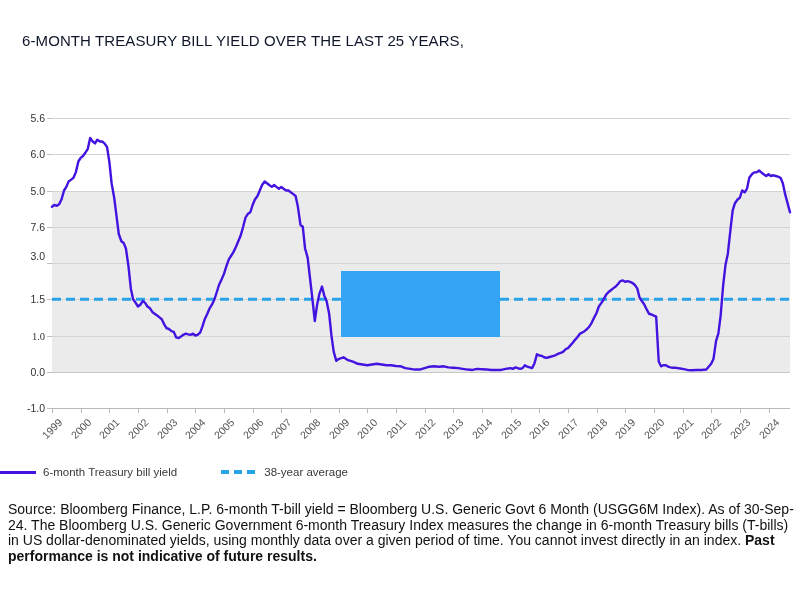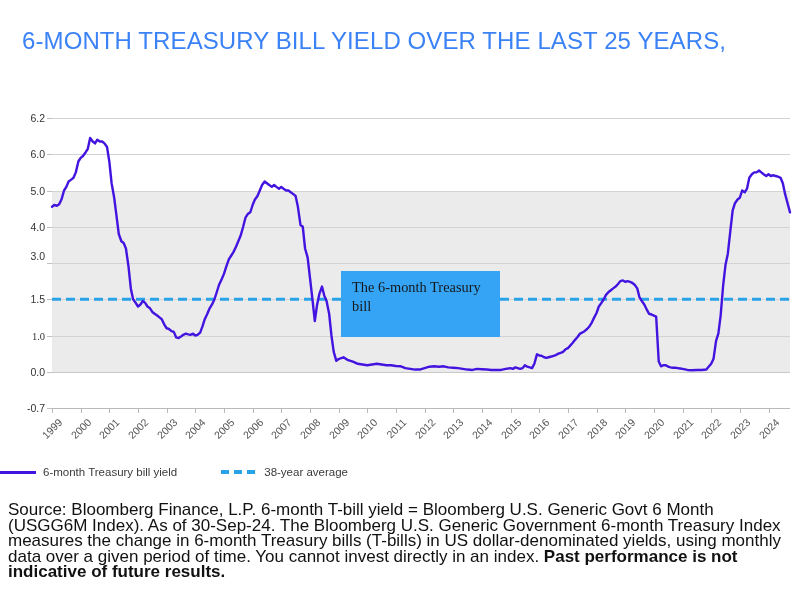--- a/index.html
+++ b/index.html
@@ -20,24 +20,24 @@
   }
 
   
   .title-block {
     position: absolute;
     left: 22px;
     top: 28px;
     width: 720px;
   }
   .title-line {
-    font-size: 24px;
+    font-size: 15px;
     letter-spacing: 0.1px;
     line-height: 25px;
-    color: #3b82f6;
+    color: #0f172a;
     font-weight: 400;
     white-space: nowrap;
   }
 
   
   .chart-area {
     position: absolute;
     left: 0;
     top: 100px;
     width: 800px;
@@ -163,21 +163,21 @@
     font-size: 11.5px;
     color: #3a3a3a;
   }
 
   
   .footnote {
     position: absolute;
     left: 8px;
     top: 502px;
     width: 786px;
-    font-size: 17px;
+    font-size: 14px;
     line-height: 15.6px;
     color: #111;
   }
   .footnote b {
     font-weight: 700;
   }
 </style>
 </head>
 <body>
 
@@ -199,37 +199,37 @@
         <div class="gridline" style="top: 145px;"></div>
         <div class="gridline" style="top: 181.25px;"></div>
         <div class="gridline" style="top: 217.5px;"></div>
         <div class="gridline axis0" style="top: 253.75px;"></div>
         <div class="gridline" style="top: 290px;"></div>
         <svg id="series-svg" width="738" height="290" viewBox="0 0 738 290" preserveAspectRatio="none" style="position:absolute;left:0;top:0;overflow:visible;">
           <line x1="0" x2="738" y1="181.25" y2="181.25" stroke="#29a3e8" stroke-width="3" stroke-dasharray="9 5"></line>
           <path d="M0.00 88.81 L2.29 87.00 L4.87 87.72 L7.17 86.28 L9.46 81.56 L12.04 72.50 L14.33 68.88 L16.62 63.44 L19.20 61.63 L21.50 59.81 L23.79 54.38 L26.37 43.50 L28.66 39.88 L30.95 38.06 L33.53 34.44 L35.83 30.81 L38.12 19.94 L40.70 23.56 L42.99 25.38 L45.28 21.75 L47.86 23.56 L50.16 23.56 L52.45 25.38 L55.03 29.00 L57.32 43.50 L59.61 65.25 L62.19 79.75 L64.49 97.88 L66.78 116.00 L69.36 123.25 L71.65 125.06 L73.94 130.50 L76.52 148.63 L78.82 170.38 L81.11 181.25 L83.69 184.88 L85.98 188.50 L88.27 186.69 L90.85 183.06 L93.15 184.88 L95.44 188.50 L98.02 190.31 L100.31 193.94 L102.60 195.75 L105.18 197.56 L107.48 199.38 L109.77 201.19 L112.35 206.63 L114.64 210.25 L116.93 210.98 L119.51 213.15 L121.81 213.88 L124.10 219.31 L126.68 220.04 L128.97 218.59 L131.26 216.78 L133.84 215.69 L136.14 216.41 L138.43 216.78 L141.01 215.69 L143.30 217.50 L145.59 216.78 L148.17 214.60 L150.47 208.44 L152.76 201.19 L155.34 195.75 L157.63 190.31 L159.92 186.69 L162.50 181.25 L164.80 174.00 L167.09 166.75 L169.67 161.31 L171.96 155.88 L174.25 148.63 L176.83 141.38 L179.13 137.75 L181.42 134.13 L184.00 128.69 L186.29 123.25 L188.58 117.81 L191.16 108.75 L193.46 99.69 L195.75 96.06 L198.33 94.25 L200.62 87.00 L202.91 81.56 L205.49 77.94 L207.79 72.50 L210.08 67.06 L212.66 63.44 L214.95 65.25 L217.24 67.06 L219.82 68.88 L222.12 67.06 L224.41 68.88 L226.99 70.69 L229.28 68.88 L231.57 70.69 L234.15 72.50 L236.45 72.50 L238.74 74.31 L241.32 76.13 L243.61 77.94 L245.90 88.81 L248.48 106.94 L250.78 108.75 L253.07 130.50 L255.65 139.56 L257.94 159.50 L260.23 179.44 L262.81 203.00 L265.11 186.69 L267.40 175.81 L269.98 168.56 L272.27 177.63 L274.56 183.06 L277.14 195.75 L279.44 217.50 L281.73 233.81 L284.31 242.88 L286.60 241.06 L291.47 239.25 L296.06 242.15 L300.93 243.60 L305.80 245.78 L310.39 246.50 L315.26 247.22 L320.13 246.50 L324.72 245.78 L329.59 246.50 L334.46 247.22 L339.05 247.22 L343.92 247.95 L348.79 248.31 L353.38 250.13 L358.25 250.85 L363.12 251.57 L367.71 251.57 L372.58 250.13 L377.45 248.68 L382.04 248.31 L386.91 248.68 L391.78 248.31 L396.37 249.40 L401.24 249.76 L406.11 250.13 L410.70 250.85 L415.57 251.57 L420.45 251.94 L425.03 250.85 L429.90 251.21 L434.78 251.57 L439.36 251.94 L444.23 251.94 L449.11 251.94 L453.69 250.85 L458.56 250.13 L460.86 250.85 L463.44 249.40 L465.73 250.13 L468.02 250.85 L470.60 250.13 L472.89 247.22 L475.19 248.68 L477.77 249.40 L480.06 250.13 L482.35 245.78 L484.93 236.35 L487.22 237.44 L489.52 237.80 L492.10 239.25 L494.39 239.97 L496.68 239.25 L499.26 238.53 L501.55 237.80 L503.85 237.07 L506.43 235.63 L508.72 234.90 L511.01 233.81 L513.59 231.28 L515.88 230.19 L518.18 227.65 L520.76 224.75 L523.05 221.85 L525.34 219.31 L527.92 215.69 L530.21 214.60 L532.51 213.15 L535.09 210.98 L537.38 208.44 L539.67 204.81 L542.25 199.38 L544.54 195.02 L546.84 188.50 L549.42 184.88 L551.71 181.25 L554.00 176.90 L556.58 174.00 L558.87 172.19 L561.17 170.38 L563.75 168.56 L566.04 166.03 L568.33 163.13 L570.91 162.40 L573.20 163.85 L575.50 163.13 L578.08 163.85 L580.37 164.94 L582.66 166.75 L585.24 170.38 L587.53 179.44 L589.83 183.06 L592.41 186.69 L594.70 191.40 L596.99 195.75 L599.57 196.47 L601.86 197.56 L604.16 198.65 L606.74 243.60 L609.03 248.31 L611.32 247.22 L613.90 247.22 L616.19 248.68 L618.49 249.40 L621.07 249.76 L623.36 249.76 L625.65 250.13 L628.23 250.49 L630.52 250.85 L635.40 251.94 L639.98 252.30 L644.85 251.94 L649.73 251.94 L654.31 251.57 L659.18 245.78 L661.48 241.06 L664.06 222.94 L666.35 215.69 L668.64 197.56 L671.22 166.75 L673.51 146.81 L675.81 135.94 L678.39 112.38 L680.68 92.44 L682.97 85.19 L685.55 81.56 L687.84 79.75 L690.14 72.50 L692.72 74.31 L695.01 70.69 L697.30 59.81 L699.88 56.19 L702.17 54.38 L704.47 54.38 L707.05 52.56 L709.34 54.38 L711.63 56.19 L714.21 58.00 L716.50 56.19 L718.80 58.00 L721.38 57.28 L723.67 58.00 L725.96 58.72 L728.54 59.81 L730.83 65.25 L733.13 76.13 L738.00 94.25" fill="none" stroke="#4313e0" stroke-width="2.4" stroke-linejoin="round" stroke-linecap="round"></path>
         </svg>
     <div class="ytickmark" style="top: 0px;"></div>
-        <div class="ytick" style="top: 0px;">6.2</div>
+        <div class="ytick" style="top: 0px;">5.6</div>
         <div class="ytickmark" style="top: 36.25px;"></div>
         <div class="ytick" style="top: 36.25px;">6.0</div>
         <div class="ytickmark" style="top: 72.5px;"></div>
         <div class="ytick" style="top: 72.5px;">5.0</div>
         <div class="ytickmark" style="top: 108.75px;"></div>
-        <div class="ytick" style="top: 108.75px;">4.0</div>
+        <div class="ytick" style="top: 108.75px;">7.6</div>
         <div class="ytickmark" style="top: 145px;"></div>
         <div class="ytick" style="top: 138px;">3.0</div>
         <div class="ytickmark" style="top: 181.25px;"></div>
         <div class="ytick" style="top: 181.25px;">1.5</div>
         <div class="ytickmark" style="top: 217.5px;"></div>
         <div class="ytick" style="top: 217.5px; font-family: Liberation Serif, serif;">1.0</div>
         <div class="ytickmark" style="top: 253.75px;"></div>
         <div class="ytick" style="top: 253.75px;">0.0</div>
         <div class="ytickmark" style="top: 290px;"></div>
-        <div class="ytick" style="top: 290px;">-0.7</div>
+        <div class="ytick" style="top: 290px;">-1.0</div>
       </div>
 
     <div class="xaxis-line"></div>
     <div id="xticks">
         <div class="xtickmark" style="left: 52px;"></div>
         <div class="xtick" style="left: 56px;">1999</div>
         <div class="xtickmark" style="left: 80.6602px;"></div>
         <div class="xtick" style="left: 84.6602px;">2000</div>
         <div class="xtickmark" style="left: 109.32px;"></div>
         <div class="xtick" style="left: 113.32px;">2001</div>
@@ -275,21 +275,20 @@
         <div class="xtick" style="left: 686.524px;">2021</div>
         <div class="xtickmark" style="left: 711.184px;"></div>
         <div class="xtick" style="left: 715.184px;">2022</div>
         <div class="xtickmark" style="left: 739.845px;"></div>
         <div class="xtick" style="left: 743.845px;">2023</div>
         <div class="xtickmark" style="left: 768.505px;"></div>
         <div class="xtick" style="left: 772.505px;">2024</div>
       </div>
 
     <div class="callout">
-      <div class="callout-text">The 6-month Treasury bill</div>
     </div>
   </div>
 
   <div class="legend">
     <div class="legend-item">
       <span class="legend-swatch-solid"></span>
       <span class="legend-label">6-month Treasury bill yield</span>
     </div>
     <div class="legend-item">
       <span class="legend-swatch-dashed"></span>

